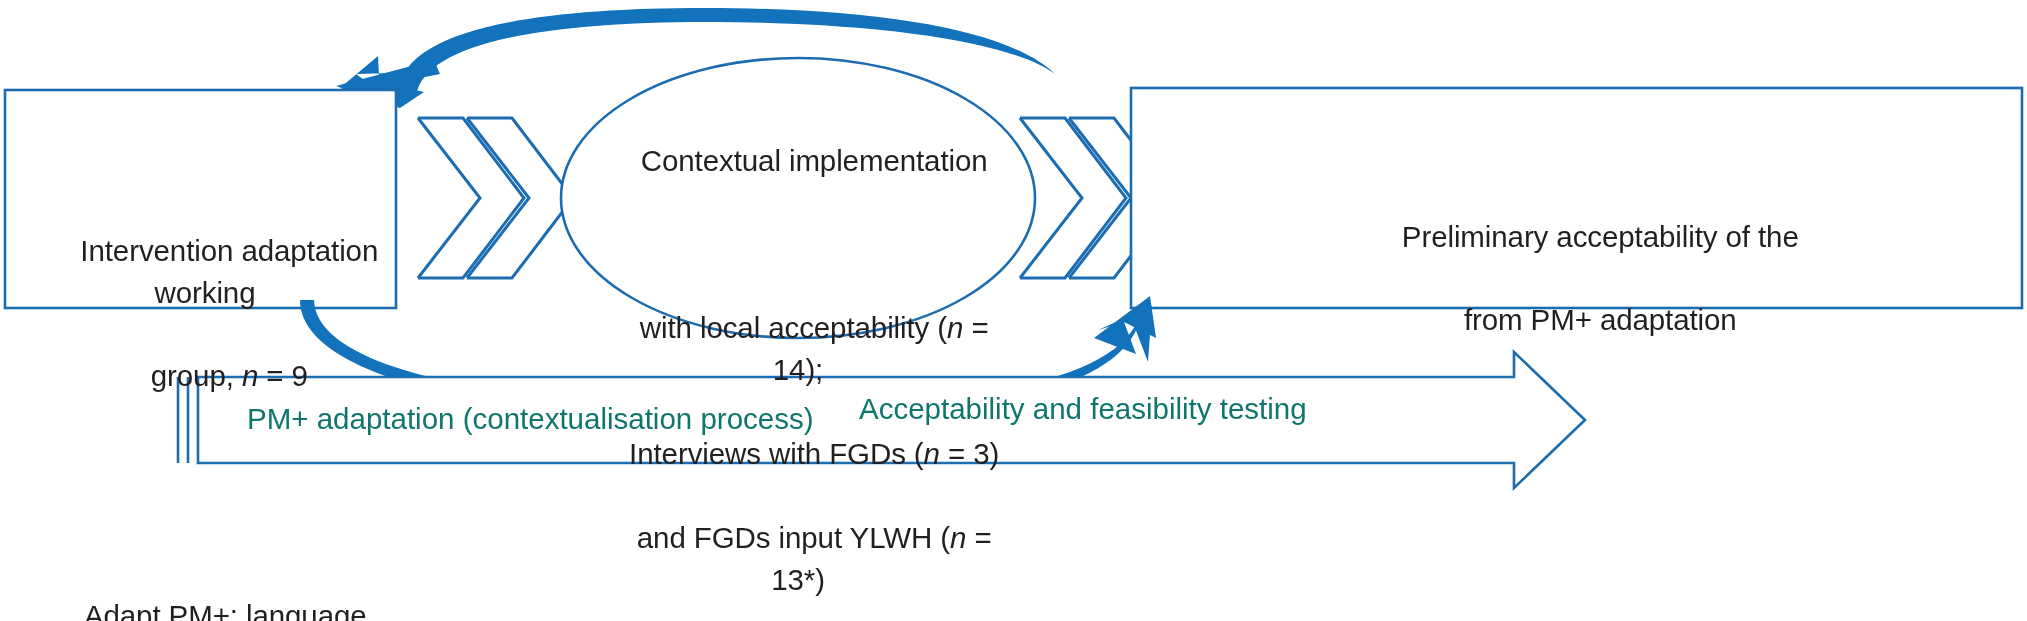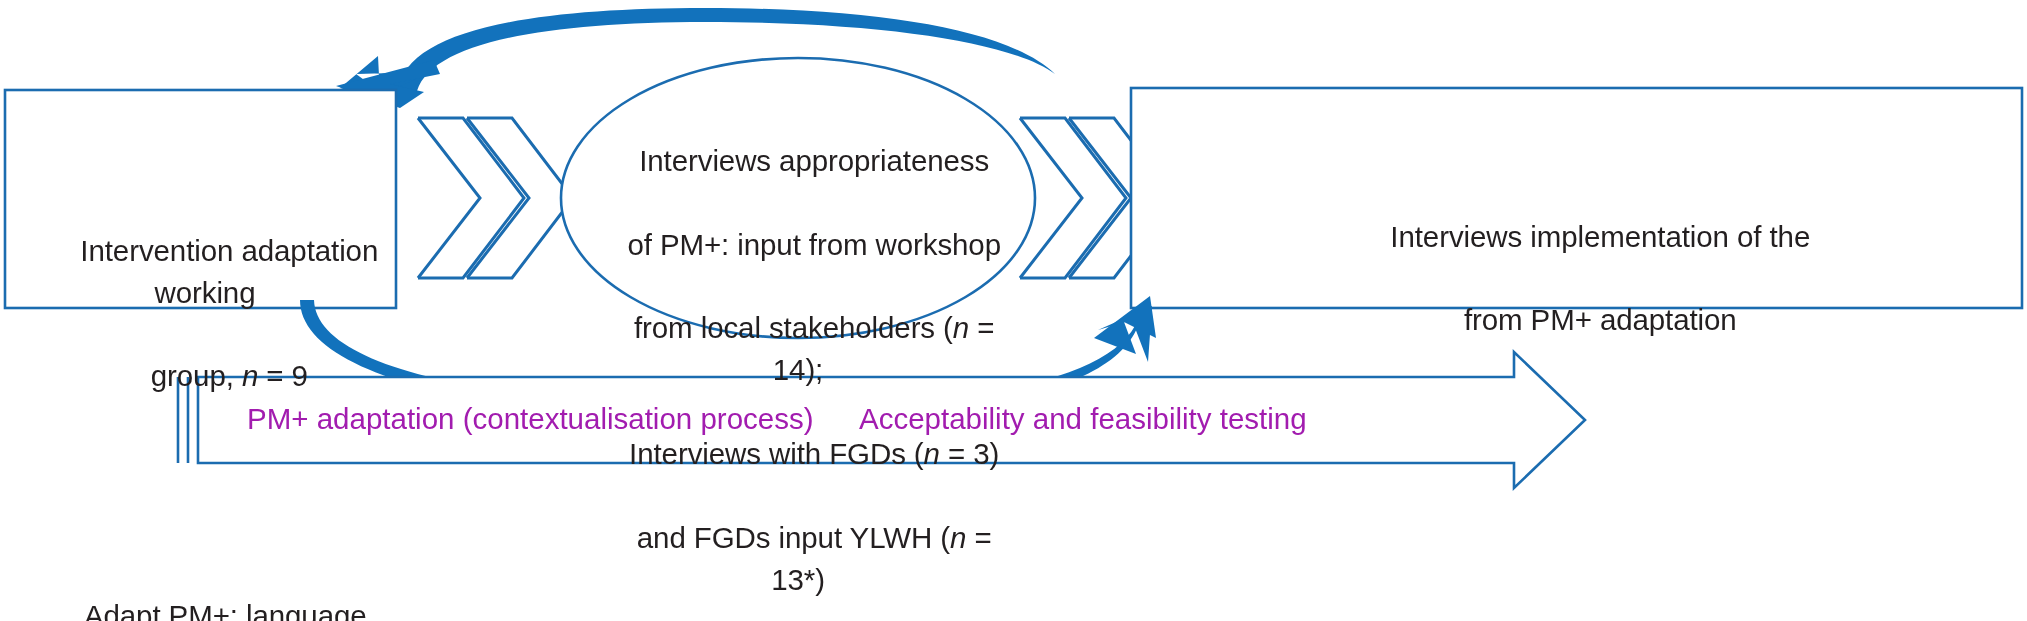--- a/index.html
+++ b/index.html
@@ -49,25 +49,25 @@
   }
   #right-box-text {
     left: 1131px;
     top: 90px;
     width: 890px;
   }
   #right-box-text .para2 { margin-top: 32px; }
   .banner-label {
     position: absolute;
     font-size: 29.5px;
-    color: #a21caf;
+    color: #0f766e;
     white-space: nowrap;
   }
   #banner-label-left { left: 247px; top: 402px; }
-  #banner-label-right { left: 859px; top: 402px; }
+  #banner-label-right { left: 859px; top: 392px; }
 </style>
 </head>
 <body>
 
 <div id="canvas">
 
   <svg class="layer" viewBox="0 0 2027 621" xmlns="http://www.w3.org/2000/svg">
 
     <g>
       <path d="M 390 100
@@ -134,31 +134,31 @@
       <span>group, </span><span class="it">n</span><span> = 9</span>
     </div>
     <div class="para2">
       <span>Adapt PM+: language, content and</span><br>
       <br>
       
     </div>
   </div>
 
   <div class="txt" id="ellipse-text">
-    <span>Interviews appropriateness</span><br>
-    <span>of PM+: input from workshop</span><br>
-    <span>from local stakeholders (</span><span class="it">n</span><span> = 14);</span><br>
+    <span>Contextual implementation</span><br>
+    <br>
+    <span>with local acceptability (</span><span class="it">n</span><span> = 14);</span><br>
     <span>Interviews with FGDs (</span><span class="it">n</span><span> = 3)</span><br>
     <span>and FGDs input YLWH (</span><span class="it">n</span><span> = 13*)</span><br>
     
   </div>
 
   <div class="txt" id="right-box-text">
     <div class="para1">
-      <span>Interviews implementation of the</span><br>
+      <span>Preliminary acceptability of the</span><br>
       <span>from PM+ adaptation</span><br>
     </div>
     <div class="para2">
       <br>
       <br>
       
     </div>
   </div>
 
   <div class="banner-label" id="banner-label-left">PM+ adaptation (contextualisation process)</div>

